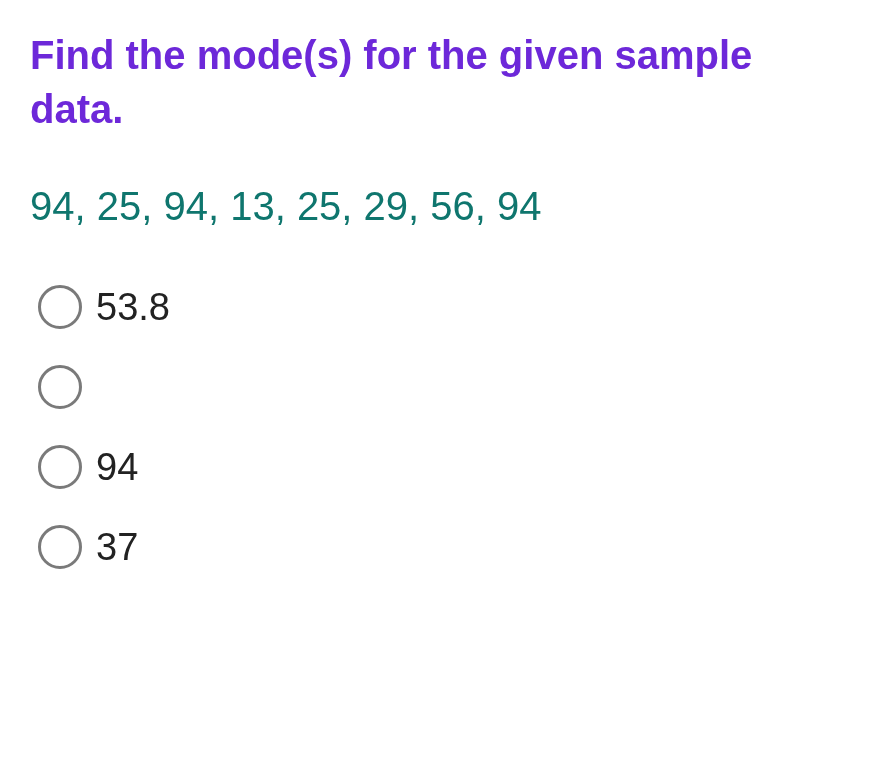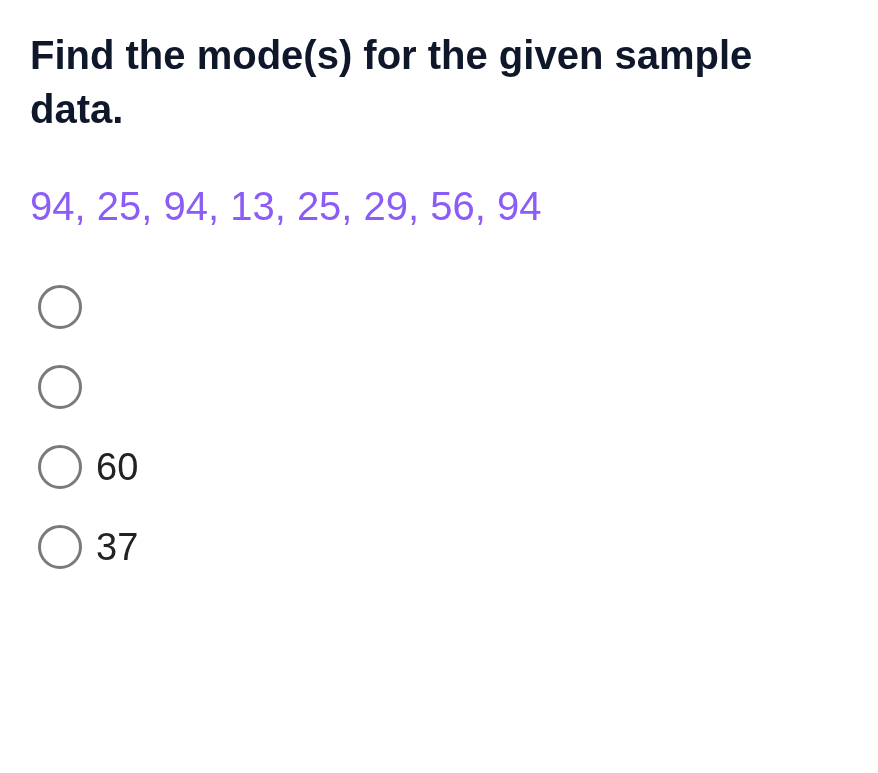--- a/index.html
+++ b/index.html
@@ -12,27 +12,27 @@
       background: #ffffff;
       padding: 28px 30px;
       width: 878px;
       height: 773px;
       color: #2d2d2d;
     }
     .question-prompt {
       font-size: 40px;
       font-weight: 700;
       line-height: 1.35;
-      color: #0f172a;
+      color: #6d28d9;
       margin-bottom: 48px;
     }
     .data-values {
       font-size: 40px;
       font-weight: 400;
-      color: #8b5cf6;
+      color: #0f766e;
       margin-bottom: 56px;
     }
     .options {
       display: flex;
       flex-direction: column;
       gap: 36px;
       padding-left: 8px;
     }
     .option {
       display: flex;
@@ -57,25 +57,26 @@
 </head>
 <body>
 
 <div class="question-prompt">Find the mode(s) for the given sample data.</div>
 
 <div class="data-values">94, 25, 94, 13, 25, 29, 56, 94</div>
 
 <div class="options">
   <div class="option">
     <div class="radio-circle"></div>
+    <span class="option-label">53.8</span>
   </div>
   <div class="option">
     <div class="radio-circle"></div>
   </div>
   <div class="option">
     <div class="radio-circle"></div>
-    <span class="option-label">60</span>
+    <span class="option-label">94</span>
   </div>
   <div class="option">
     <div class="radio-circle"></div>
     <span class="option-label">37</span>
   </div>
 </div>
 
 </body></html>

